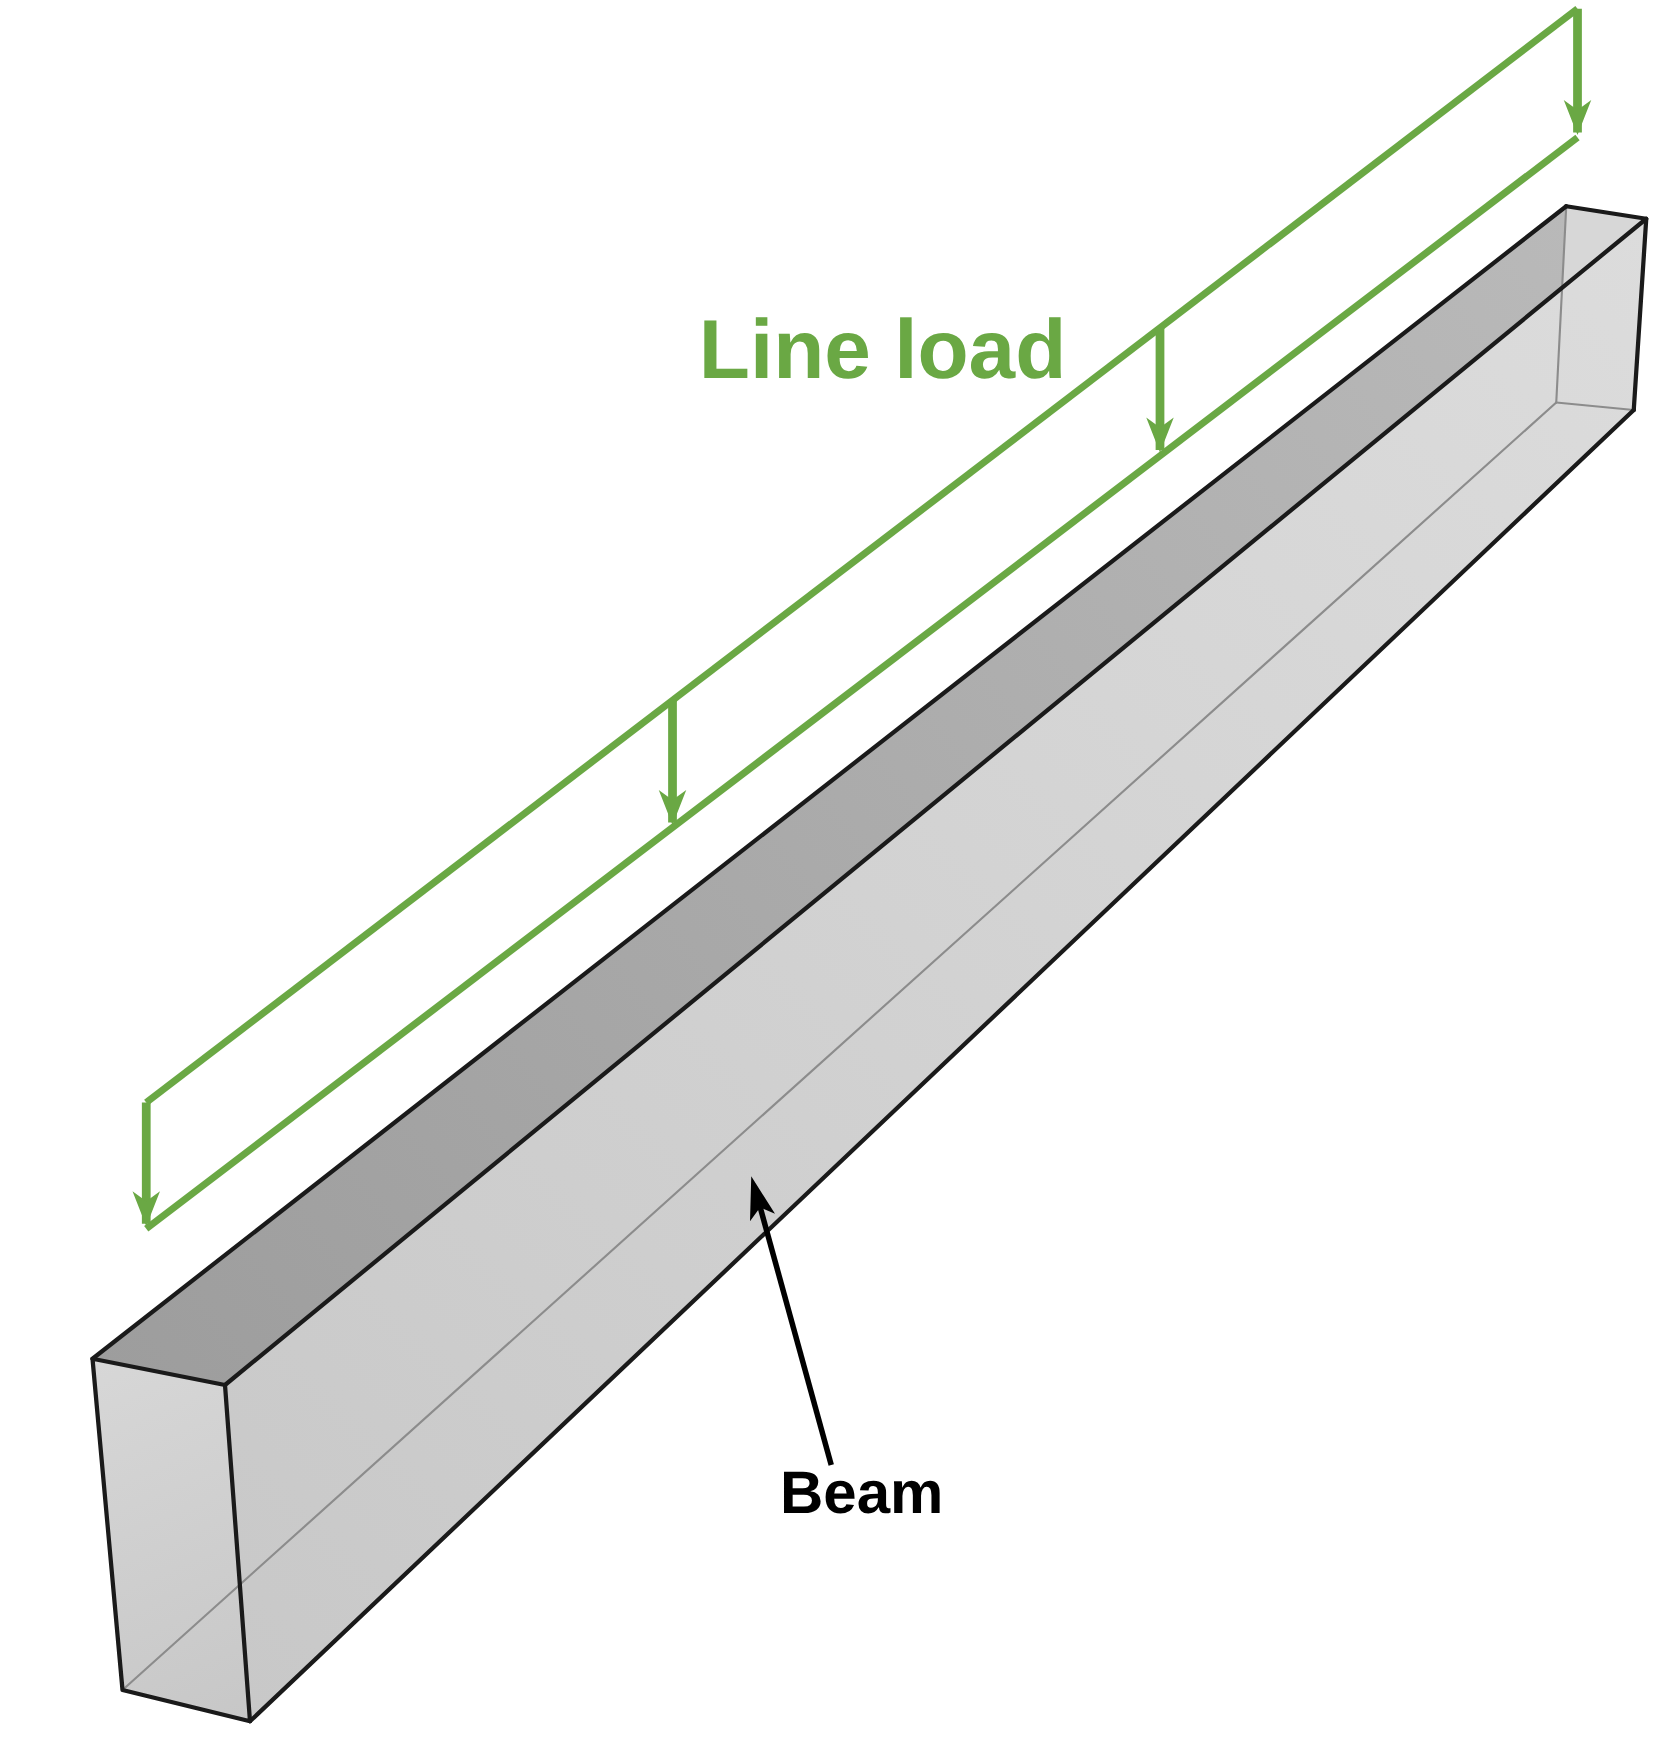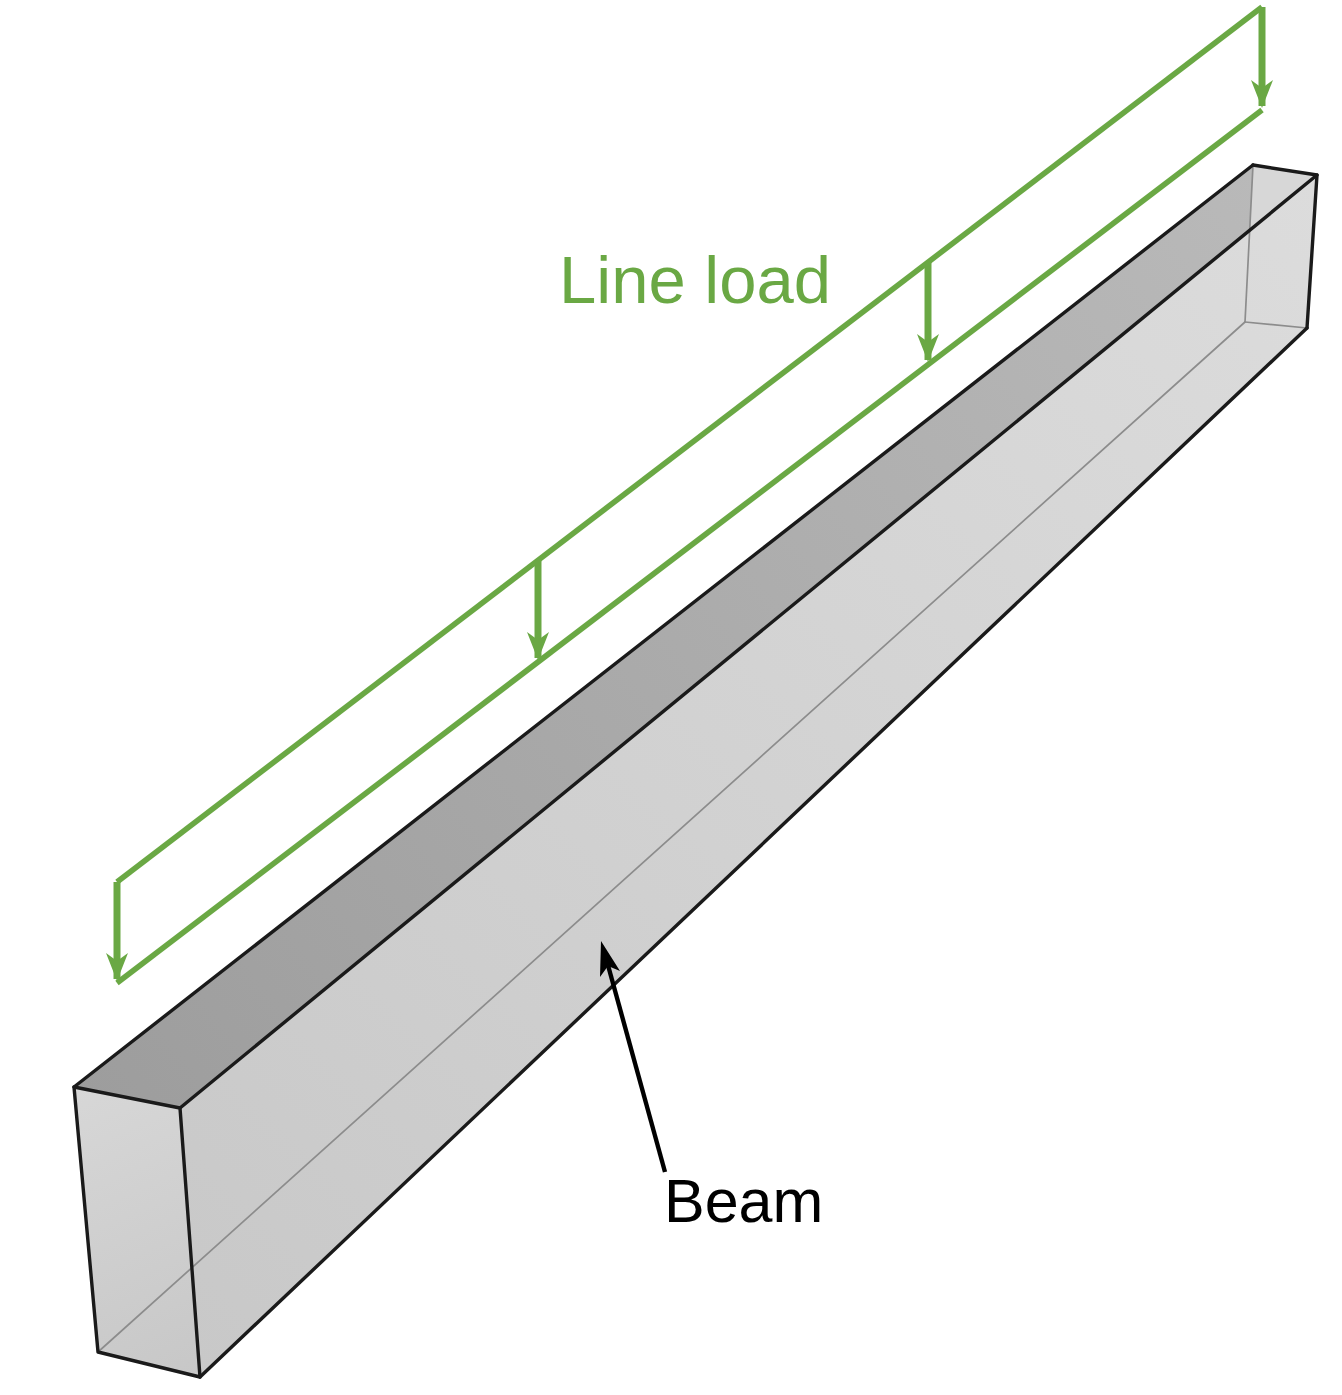--- a/index.html
+++ b/index.html
@@ -1,25 +1,26 @@
 <!DOCTYPE html>
 <html style="--background: #ffffff; --line-load-green: #6aa844; --label-black: #000000; --edge-black: #1a1a1a; --interior-edge-gray: #8c8c8c; --beam-top-face: #a9a9a9; --beam-front-face: #d2d2d2; --beam-end-face: #d0d0d0; --beam-far-face: #d7d7d7;"><head>
 <meta charset="utf-8">
 <style>
   html,body{margin:0;padding:0;background:#ffffff;}
   .stage{
     position:relative;width:1342px;height:1395px;
     background:var(--background,#ffffff);
     overflow:hidden;
     font-family:"Liberation Sans",sans-serif;
+    font-weight:bold;
   }
   .stage svg{position:absolute;left:0;top:0;}
   .label{position:absolute;line-height:1;white-space:nowrap;user-select:none;}
   #line-load-label{left:559px;top:246px;font-size:67px;color:var(--line-load-green,#6aa844);}
-  #beam-label{left:664px;top:1171px;font-size:61px;color:var(--label-black,#000000);text-align:right;}
+  #beam-label{left:624px;top:1171px;font-size:48px;color:var(--label-black,#000000);text-align:right;}
 
   .edge{fill:none;stroke:var(--edge-black,#1a1a1a);stroke-width:3.4;stroke-linejoin:round;stroke-linecap:round;}
   .thin{fill:none;stroke:var(--interior-edge-gray,#8c8c8c);stroke-width:1.7;stroke-linecap:round;}
   .gl{fill:none;stroke:var(--line-load-green,#6aa844);stroke-width:5.6;stroke-linecap:butt;}
   .gshaft{fill:none;stroke:var(--line-load-green,#6aa844);stroke-width:7;stroke-linecap:butt;}
   .ghead{fill:var(--line-load-green,#6aa844);stroke:none;}
   .bline{fill:none;stroke:var(--label-black,#0d0d0d);stroke-width:4.4;stroke-linecap:butt;}
   .bhead{fill:var(--label-black,#0d0d0d);stroke:none;}
 </style>
 </head>

